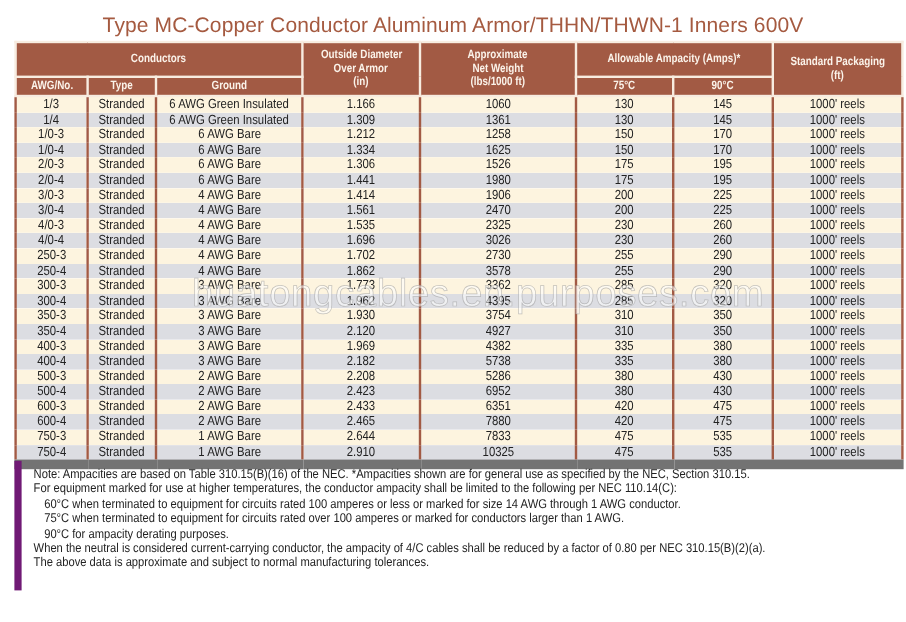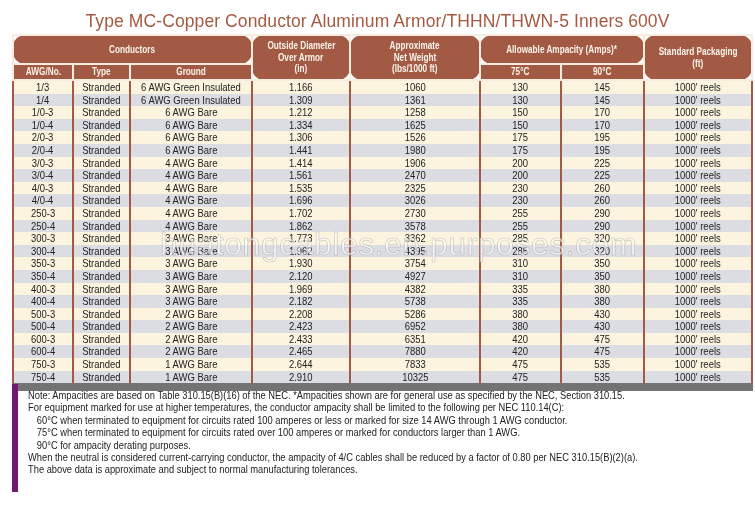--- a/index.html
+++ b/index.html
@@ -2,37 +2,37 @@
 <html><head>
 <meta charset="utf-8">
 <style>
   html, body { margin: 0; padding: 0; background: #ffffff; }
   body { width: 755px; height: 518px; position: relative; overflow: hidden; font-family: "Liberation Sans", sans-serif; }
   .title { position: absolute; left: 0; top: 11px; width: 755px; text-align: center; font-size: 17.5px; color: #a55a40; letter-spacing: 0.1px; white-space: nowrap; }
   .tbl-wrap { position: absolute; left: 12px; top: 34px; width: 743px; }
   table { border-collapse: collapse; table-layout: fixed; width: 739px; }
   th { background: #a25a44; color: #fbf3ea; font-family: "Liberation Sans", sans-serif; font-weight: bold; font-size: 10px; line-height: 11.5px; border: 2px solid #f7ece0; padding: 0 2px; text-align: center; transform-origin: center; }
   th span { display: inline-block; transform: scaleX(0.82); white-space: nowrap; }
-  tr.h1 th { height: 27px; border-radius: 12px; }
+  tr.h1 th { height: 27px; }
   tr.h2 th { height: 14px; margin-left: 26px; }
   th.tall { height: 43px; }
   td { font-size: 11px; line-height: 12.6px; height: 12.6px; padding: 0; text-align: center; color: #222; border-left: 2px solid #a25a44; border-right: 2px solid #a25a44; white-space: nowrap; overflow: hidden; }
   td span { display: inline-block; transform: scaleX(0.86); }
   tr.odd td { background: #fdf4df; }
   tr.even td { background: #dcdde2; }
   tr.last td { border-bottom: 8px solid #737373; }
   .notes { position: absolute; left: 12px; top: 384px; width: 739px; height: 108px; border-left: 6px solid #701a75; box-sizing: border-box; padding: 5px 0 0 10px; font-size: 10.6px; line-height: 12.4px; color: #222; }
   .notes .ln { white-space: nowrap; display: block; transform: scaleX(0.88); transform-origin: left center; }
   .notes .ind { padding-left: 10px; }
   .wm { position: absolute; left: 160px; top: 226px; font-size: 32px; color: rgba(255,255,255,0.55); letter-spacing: 0.5px; white-space: nowrap; font-family: "Liberation Sans", sans-serif; -webkit-text-stroke: 0.6px rgba(150,150,150,0.55); pointer-events: none; }
 </style>
 </head>
 <body>
 
-<div class="title">Type MC-Copper Conductor Aluminum Armor/THHN/THWN-5 Inners 600V</div>
+<div class="title">Type MC-Copper Conductor Aluminum Armor/THHN/THWN-1 Inners 600V</div>
 
 <div class="tbl-wrap">
   <table>
     <colgroup>
       <col style="width:60px">
         <col style="width:57px">
         <col style="width:122px">
         <col style="width:98px">
         <col style="width:130px">
         <col style="width:81px">

